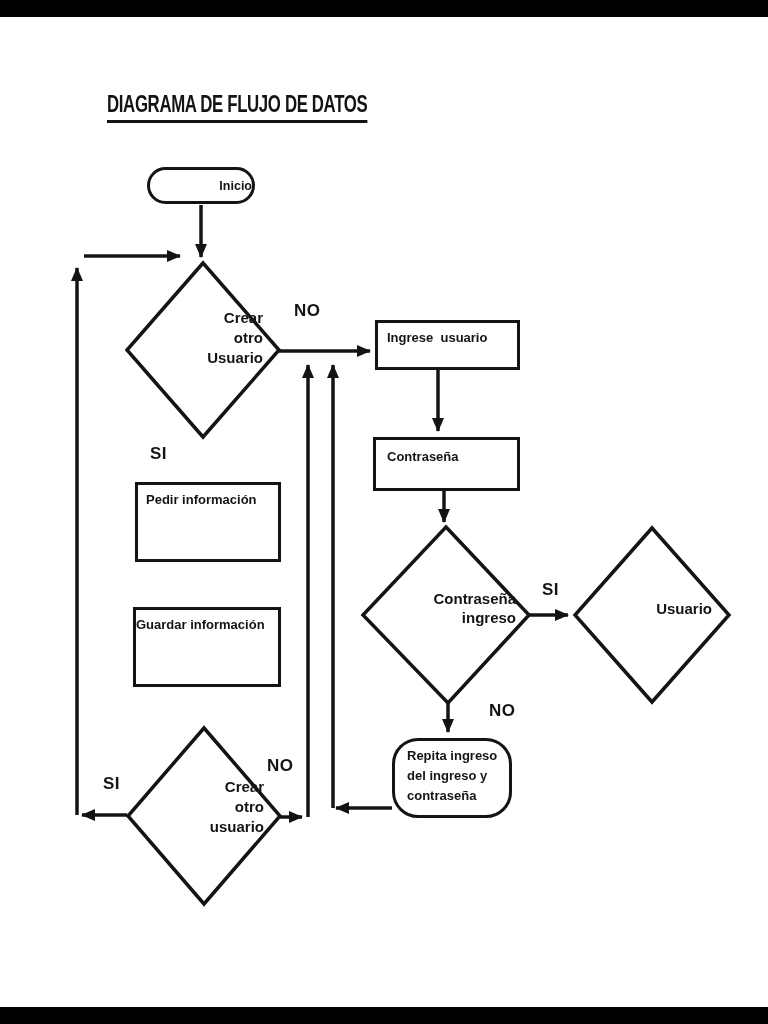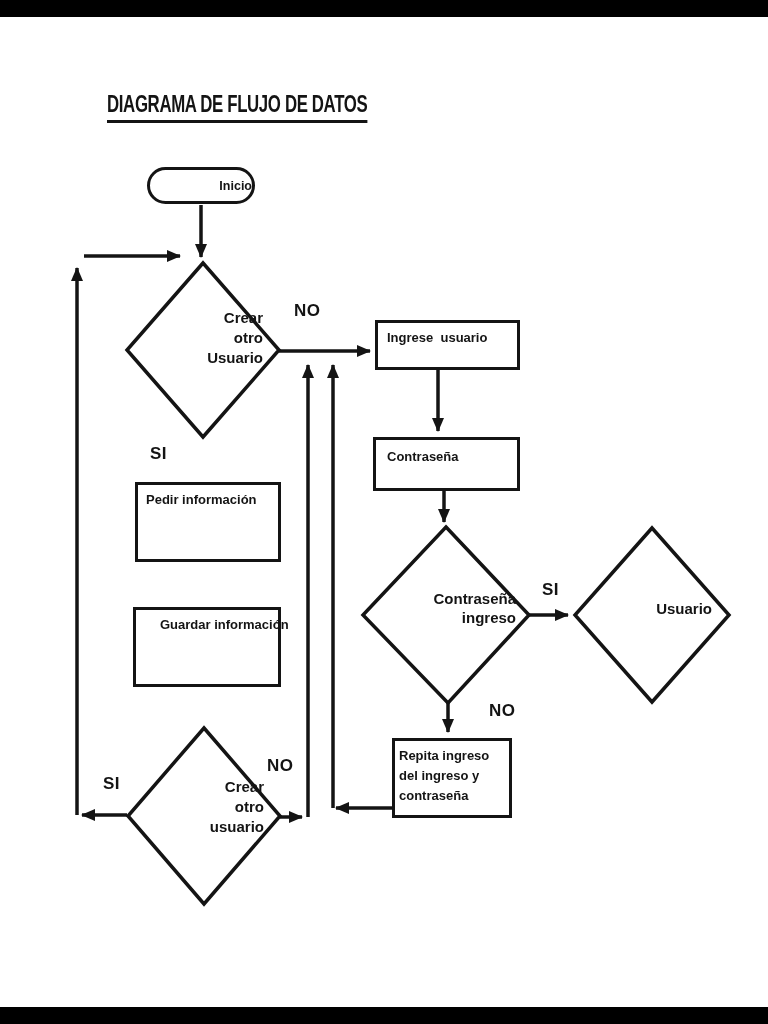--- a/index.html
+++ b/index.html
@@ -84,31 +84,31 @@
 </div>
 
 <div class="pbox" style="left:375px;top:320px;width:145px;height:50px;padding:5px 0 0 9px;">
   <span>Ingrese  usuario</span>
 </div>
 
 <div class="pbox" style="left:373px;top:437px;width:147px;height:54px;padding:7px 0 0 11px;">
   <span>Contraseña</span>
 </div>
 
-<div class="pbox" style="left:392px;top:738px;width:120px;height:80px;padding:5px 0 0 4px;">
+<div class="pbox" style="left:392px;top:738px;width:120px;height:80px;padding:5px 0 0 12px;border-radius:26px;">
   <span>Repita ingreso</span>
   <span>del ingreso y</span>
   <span>contraseña</span>
 </div>
 
 <div class="pbox" style="left:135px;top:482px;width:146px;height:80px;padding:5px 0 0 8px;">
   <span>Pedir información</span>
 </div>
 
-<div class="pbox" style="left:133px;top:607px;width:148px;height:80px;padding:5px 0 0 24px;">
+<div class="pbox" style="left:133px;top:607px;width:148px;height:80px;padding:5px 0 0 0;">
   <span>Guardar información</span>
 </div>
 
 <div class="dtext" style="left:143px;top:308px;width:120px;">
   <span>Crear</span>
   <span>otro</span>
   <span>Usuario</span>
 </div>
 
 <div class="dtext" style="left:376px;top:589px;width:140px;line-height:19px;">

